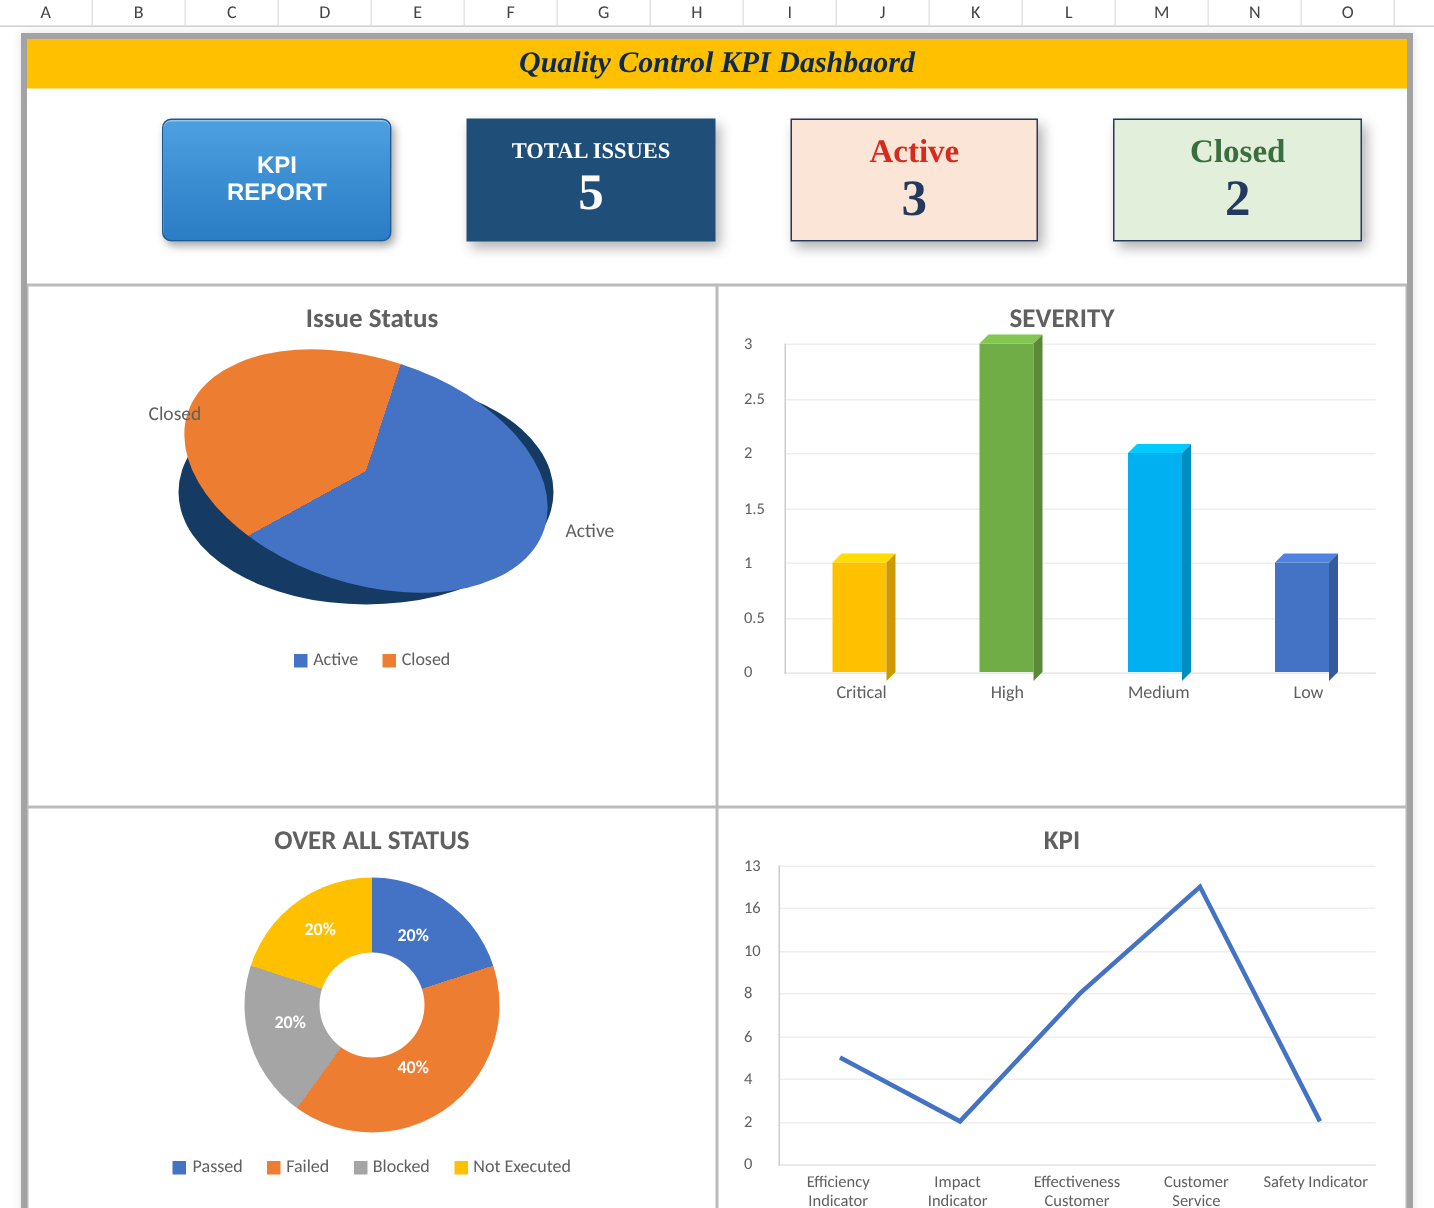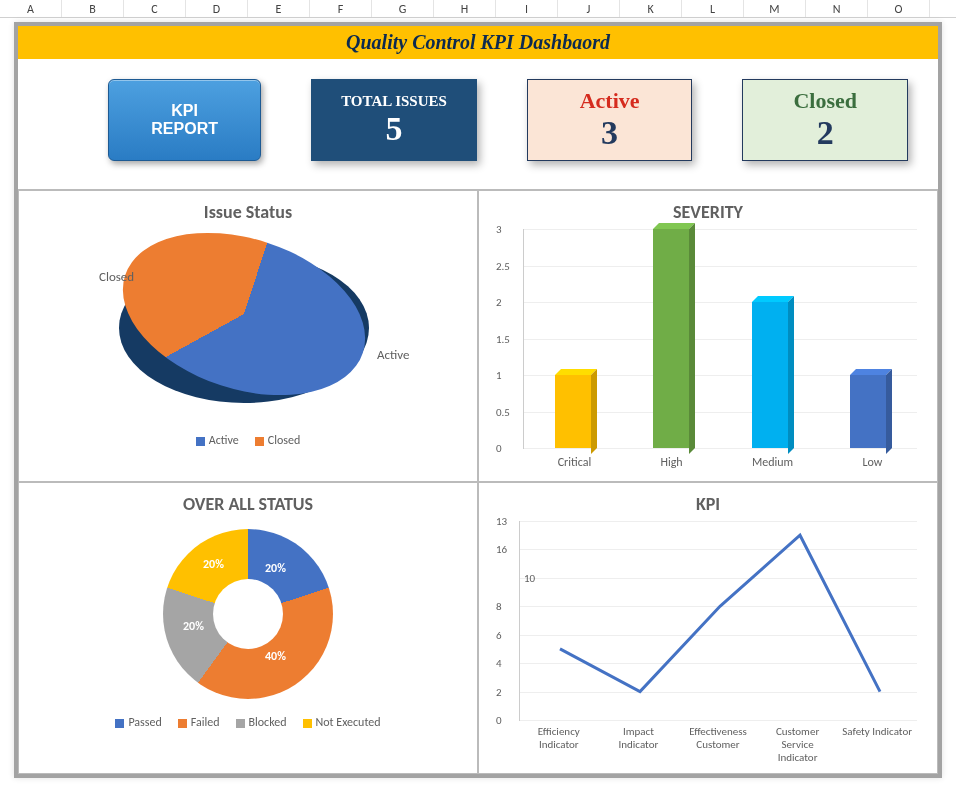--- a/index.html
+++ b/index.html
@@ -19,21 +19,21 @@
   .kc-total .lbl { font-weight:700; font-size:15px; font-family:"Times New Roman",serif; }
   .kc-total .val { font-weight:700; font-size:34px; font-family:"Times New Roman",serif; }
   .kc-active { background:#fbe5d6; border:1px solid #233a5e; }
   .kc-active .lbl { color:#d52b1e; font-weight:700; font-size:22px; font-family:"Times New Roman",serif; }
   .kc-active .val { color:#233a5e; font-weight:700; font-size:34px; font-family:"Times New Roman",serif; }
   .kc-closed { background:#e2efda; border:1px solid #233a5e; }
   .kc-closed .lbl { color:#3b6e3e; font-weight:700; font-size:22px; font-family:"Times New Roman",serif; }
   .kc-closed .val { color:#233a5e; font-weight:700; font-size:34px; font-family:"Times New Roman",serif; }
 
   .grid2x2 { display:grid; grid-template-columns:1fr 1fr; border-top:1px solid #bbb; }
-  .cell { border:1px solid #bbb; padding:10px; position:relative; height:292px; }
+  .cell { border:1px solid #bbb; padding:10px; position:relative; height:348px; }
   .ctitle { text-align:center; font-weight:700; color:#606060; font-size:18px; margin-bottom:6px; }
 
   
   .pie-wrap { position:relative; width:100%; height:200px; }
   .pie3d-base { position:absolute; left:90px; top:24px; width:250px; height:150px; border-radius:50%; background:#153a63; }
   .pie3d { position:absolute; left:90px; top:10px; width:250px; height:150px; border-radius:50%;
            background:conic-gradient(#4472c4 0 62%, #ed7d31 62% 100%); transform:rotate(18deg); }
   .pie-lbl { position:absolute; font-size:13px; color:#606060; }
   .legend { display:flex; justify-content:center; gap:16px; margin-top:4px; font-size:12px; color:#606060; }
   .sw { display:inline-block; width:9px; height:9px; margin-right:4px; vertical-align:middle; }
@@ -176,21 +176,21 @@
           <div class="ytick" style="top: 199px;">0</div>
           <div class="ygrid" style="top: 170.571px;"></div>
           <div class="ytick" style="top: 170.571px;">2</div>
           <div class="ygrid" style="top: 142.143px;"></div>
           <div class="ytick" style="top: 142.143px;">4</div>
           <div class="ygrid" style="top: 113.714px;"></div>
           <div class="ytick" style="top: 113.714px;">6</div>
           <div class="ygrid" style="top: 85.2857px;"></div>
           <div class="ytick" style="top: 85.2857px;">8</div>
           <div class="ygrid" style="top: 56.8571px;"></div>
-          <div class="ytick" style="top: 56.8571px; margin-left: 28px;">10</div>
+          <div class="ytick" style="top: 56.8571px;">10</div>
           <div class="ygrid" style="top: 28.4286px;"></div>
           <div class="ytick" style="top: 28.4286px;">16</div>
           <div class="ygrid" style="top: 0px;"></div>
           <div class="ytick" style="top: 0px;">13</div>
           <svg width="400" height="199" style="position: absolute; left: 0px; top: 0px;">
             <polyline points="40,127.92857142857143 120,170.57142857142858 200,85.28571428571429 280,14.214285714285694 360,170.57142857142858" fill="none" stroke="#4472c4" stroke-width="3"></polyline>
           </svg>
         </div>
       <div class="linex">
         <div>Efficiency Indicator</div>

